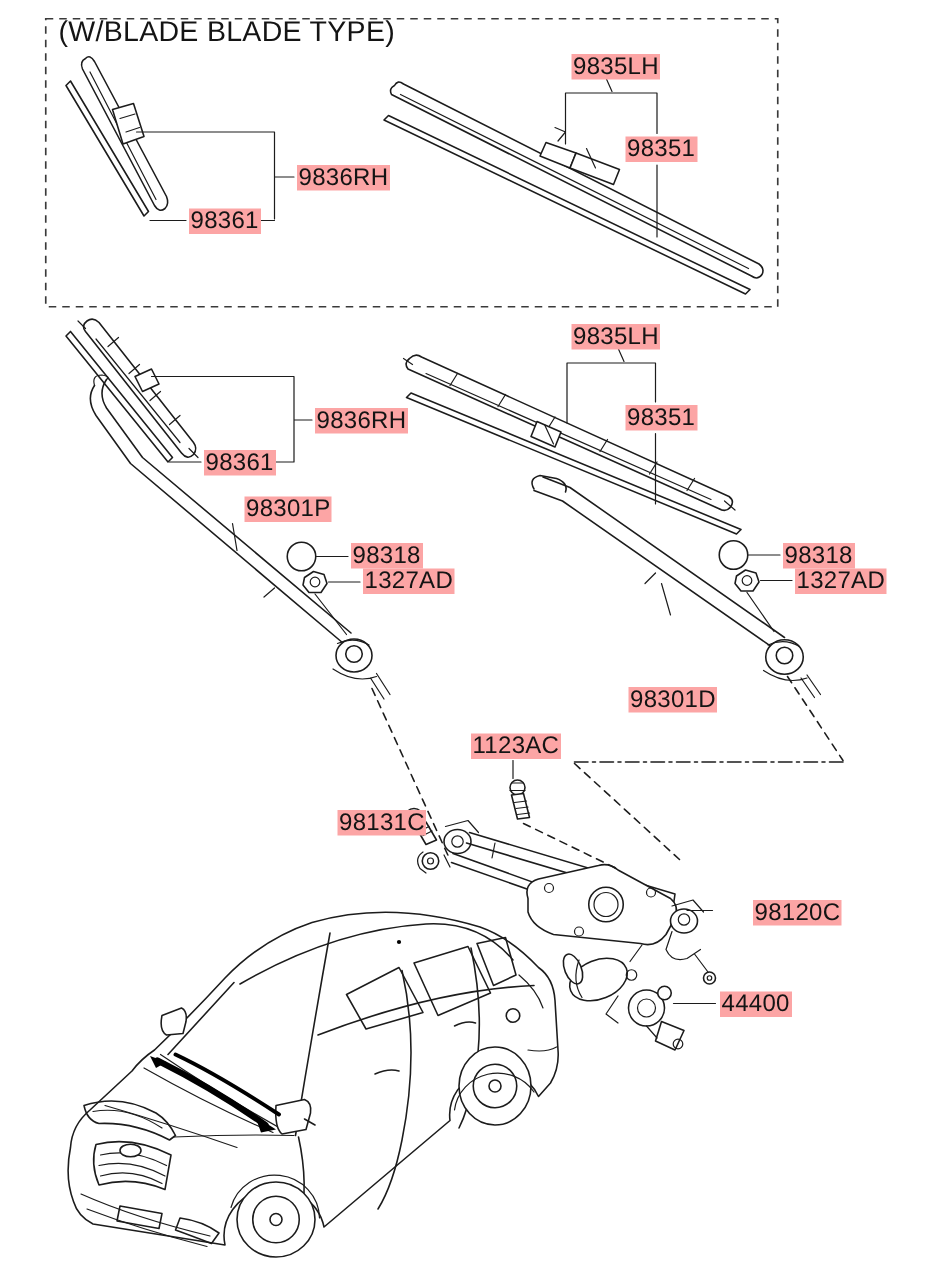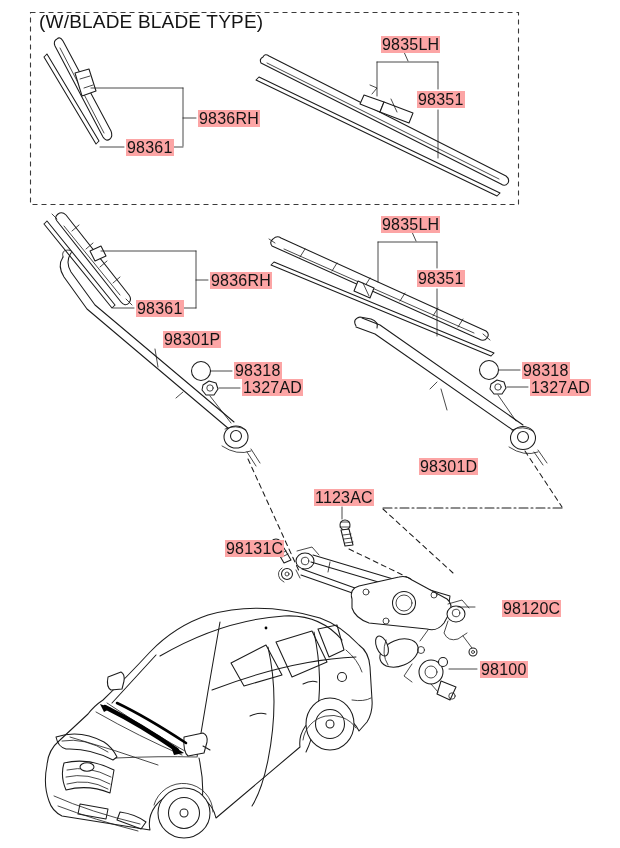--- a/index.html
+++ b/index.html
@@ -258,15 +258,15 @@
 <div class="lbl" style="left:234px;top:362px;">98318</div>
 <div class="lbl" style="left:242px;top:379px;">1327AD</div>
 
 <div class="lbl" style="left:419px;top:411px;margin-top:47px;">98301D</div>
 <div class="lbl" style="left:522px;top:362px;">98318</div>
 <div class="lbl" style="left:530px;top:379px;">1327AD</div>
 
 <div class="lbl" style="left:314px;top:489px;">1123AC</div>
 <div class="lbl" style="left:181px;top:540px;margin-left:44px;">98131C</div>
 <div class="lbl" style="left:502px;top:600px;">98120C</div>
-<div class="lbl" style="left:480px;top:661px;">98100</div>
+<div class="lbl" style="left:480px;top:661px;">44400</div>
 
 </div>
 
 </body></html>

